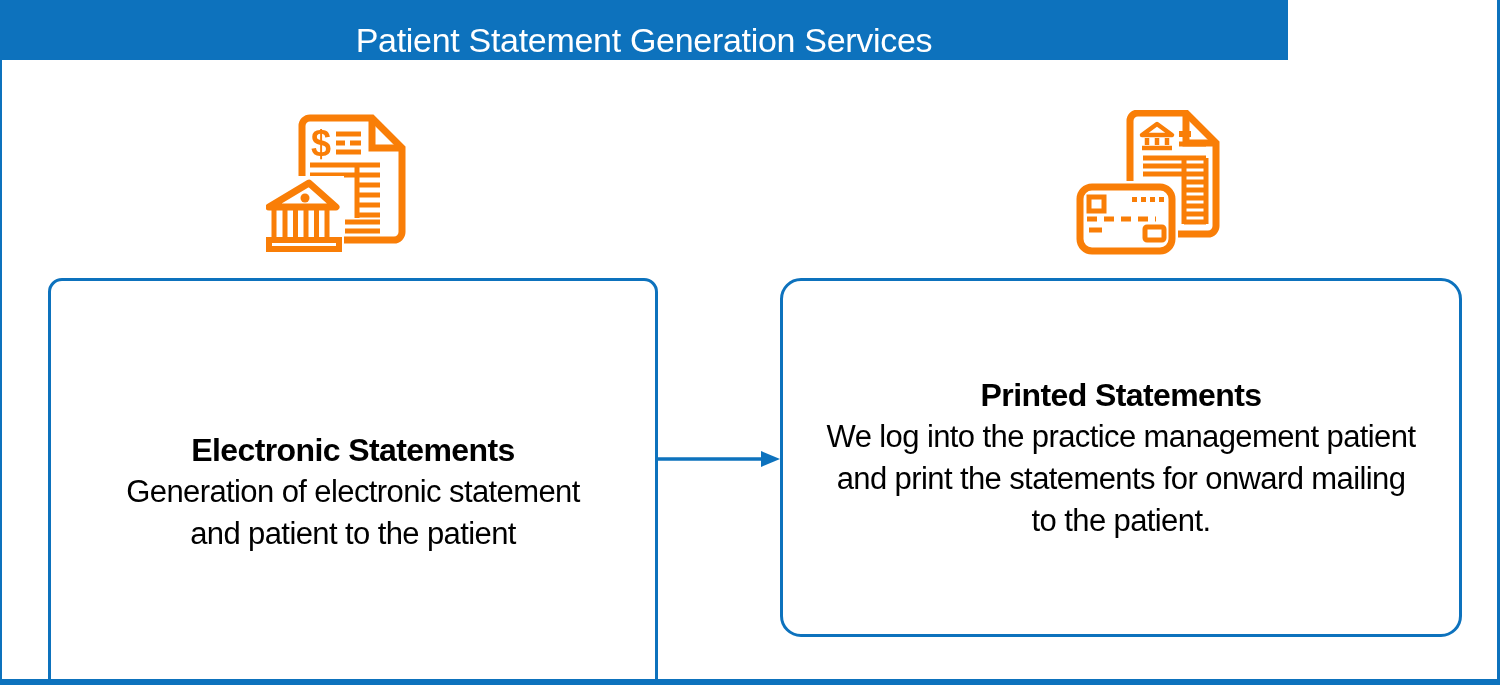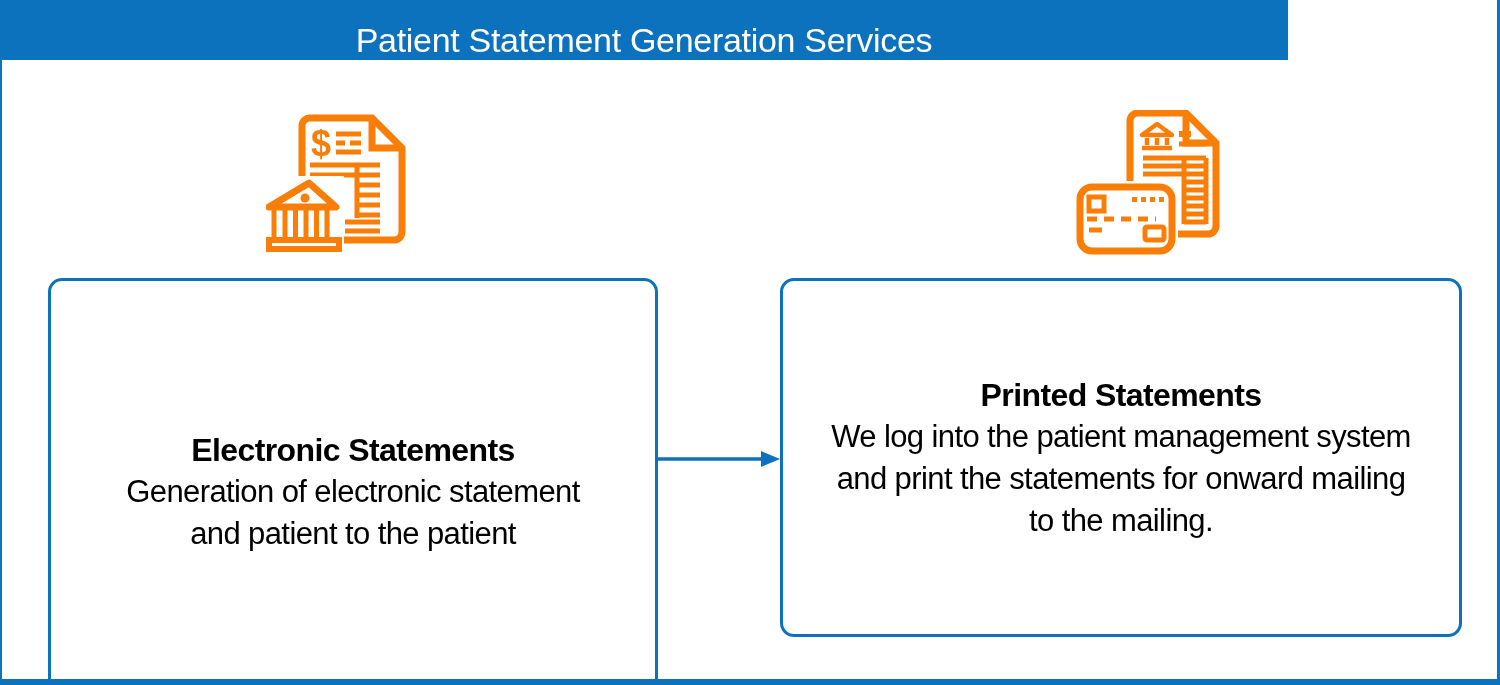--- a/index.html
+++ b/index.html
@@ -28,21 +28,21 @@
     position:absolute;
     box-sizing:border-box;
     border:3px solid #0d72bd;
     border-radius:14px;
     background:#ffffff;
     display:flex; flex-direction:column;
     align-items:center; justify-content:center;
     text-align:center;
   }
   .card-electronic { left:46px; top:278px; width:610px; height:428px; }
-  .card-printed    { left:778px; top:278px; width:682px; height:359px; }
+  .card-printed    { left:778px; top:278px; width:682px; height:359px;border-radius:21px; }
   .card-title {
     font-weight:bold; font-size:32px; line-height:42px; letter-spacing:-0.6px;
   }
   .card-line {
     display:block; font-size:31px; line-height:42px; letter-spacing:-0.6px;
   }
   .arrow { position:absolute; left:656px; top:449px; }
   .orange-stroke { stroke:#f97e07; fill:none; }
 </style>
 </head>
@@ -116,18 +116,18 @@
     <span class="card-line">and patient to the patient</span>
   </div>
 
   <svg class="arrow" width="124" height="20" viewBox="0 0 124 20">
     <line x1="0" y1="10" x2="104" y2="10" stroke="#0d72bd" stroke-width="3.5"></line>
     <polygon points="103,2 122,10 103,18" fill="#0d72bd"></polygon>
   </svg>
 
   <div class="card card-printed">
     <span class="card-title">Printed Statements</span>
-    <span class="card-line">We log into the patient management system</span>
+    <span class="card-line">We log into the practice management patient</span>
     <span class="card-line">and print the statements for onward mailing</span>
-    <span class="card-line">to the mailing.</span>
+    <span class="card-line">to the patient.</span>
   </div>
 
 </div>
 
 </body></html>

